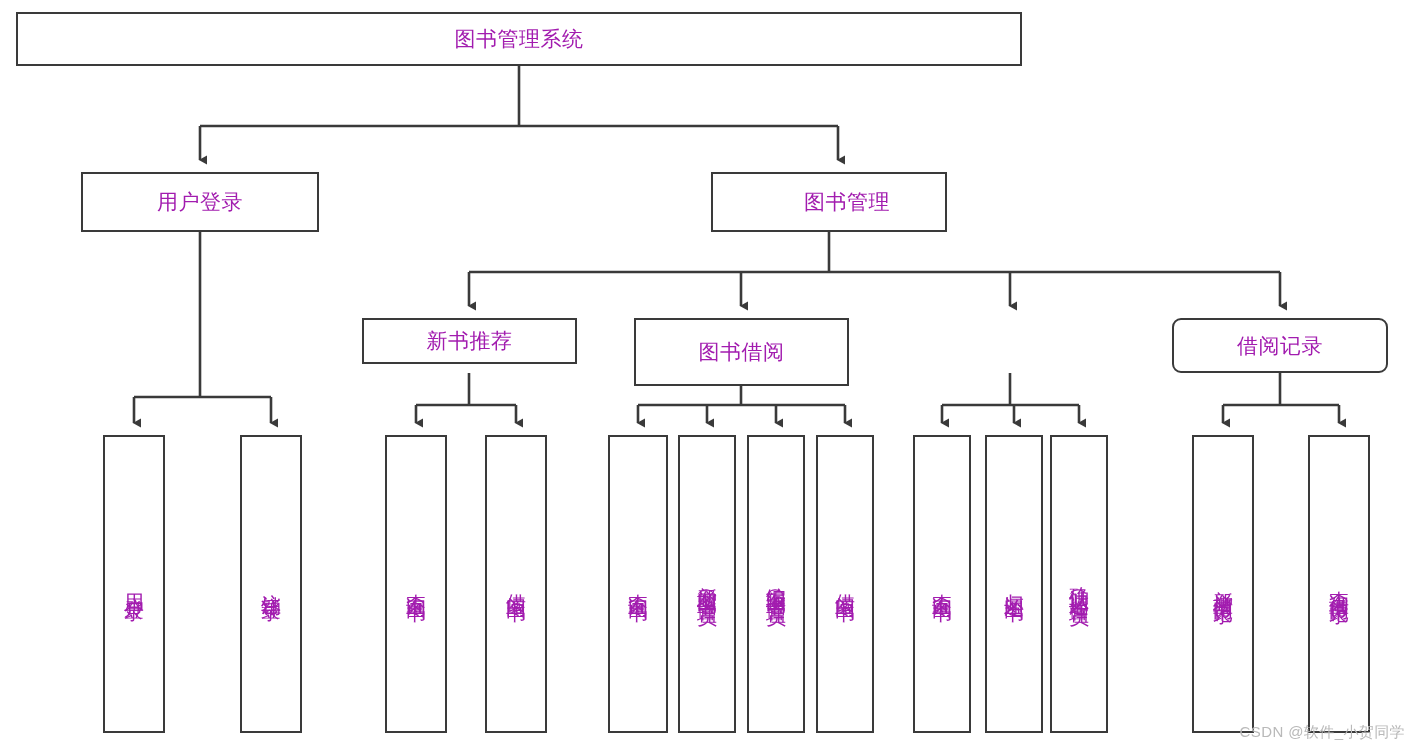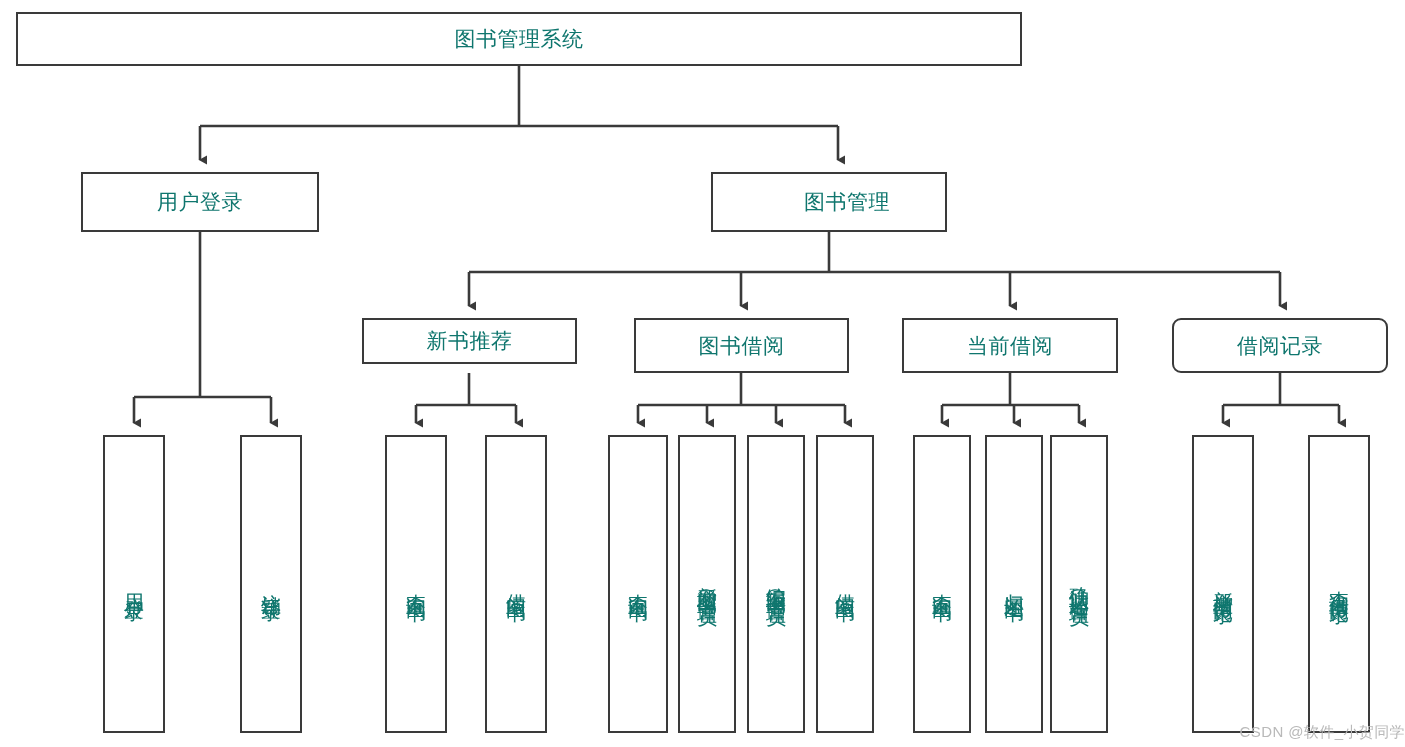--- a/index.html
+++ b/index.html
@@ -25,21 +25,21 @@
     height: 747px;
   }
   .node-box {
     position: absolute;
     box-sizing: border-box;
     border: 2.5px solid #3a3a3a;
     background: #ffffff;
     display: flex;
     align-items: center;
     justify-content: center;
-    color: #0f766e;
+    color: #a21caf;
   }
   .node-box.horiz .node-label {
     writing-mode: horizontal-tb;
     font-size: 21px;
     letter-spacing: 0.5px;
     line-height: 1.1;
     white-space: nowrap;
   }
   .node-box.vert {
     align-items: center;
@@ -126,25 +126,22 @@
   <div class="node-box horiz" style="left:81px; top:172px; width:238px; height:60px;">
     <span class="node-label">用户登录</span>
   </div>
   <div class="node-box horiz" style="left:711px; top:172px; width:236px; height:60px;padding-left:36px;">
     <span class="node-label">图书管理</span>
   </div>
 
   <div class="node-box horiz" style="left:362px; top:318px; width:215px; height:46px;">
     <span class="node-label">新书推荐</span>
   </div>
-  <div class="node-box horiz" style="left:634px; top:318px; width:215px; height:55px;">
+  <div class="node-box horiz" style="left:634px; top:318px; width:215px; height:68px;">
     <span class="node-label">图书借阅</span>
-  </div>
-  <div class="node-box horiz" style="left:902px; top:318px; width:216px; height:55px;">
-    <span class="node-label">当前借阅</span>
   </div>
   <div class="node-box horiz" style="left:1172px; top:318px; width:216px; height:55px;border-radius:9px;">
     <span class="node-label">借阅记录</span>
   </div>
 
   <div class="node-box vert" style="left:103px; top:435px; width:62px; height:298px;">
     <span class="node-label">用户登录</span>
   </div>
   <div class="node-box vert" style="left:240px; top:435px; width:62px; height:298px;">
     <span class="node-label">注销登录</span>

